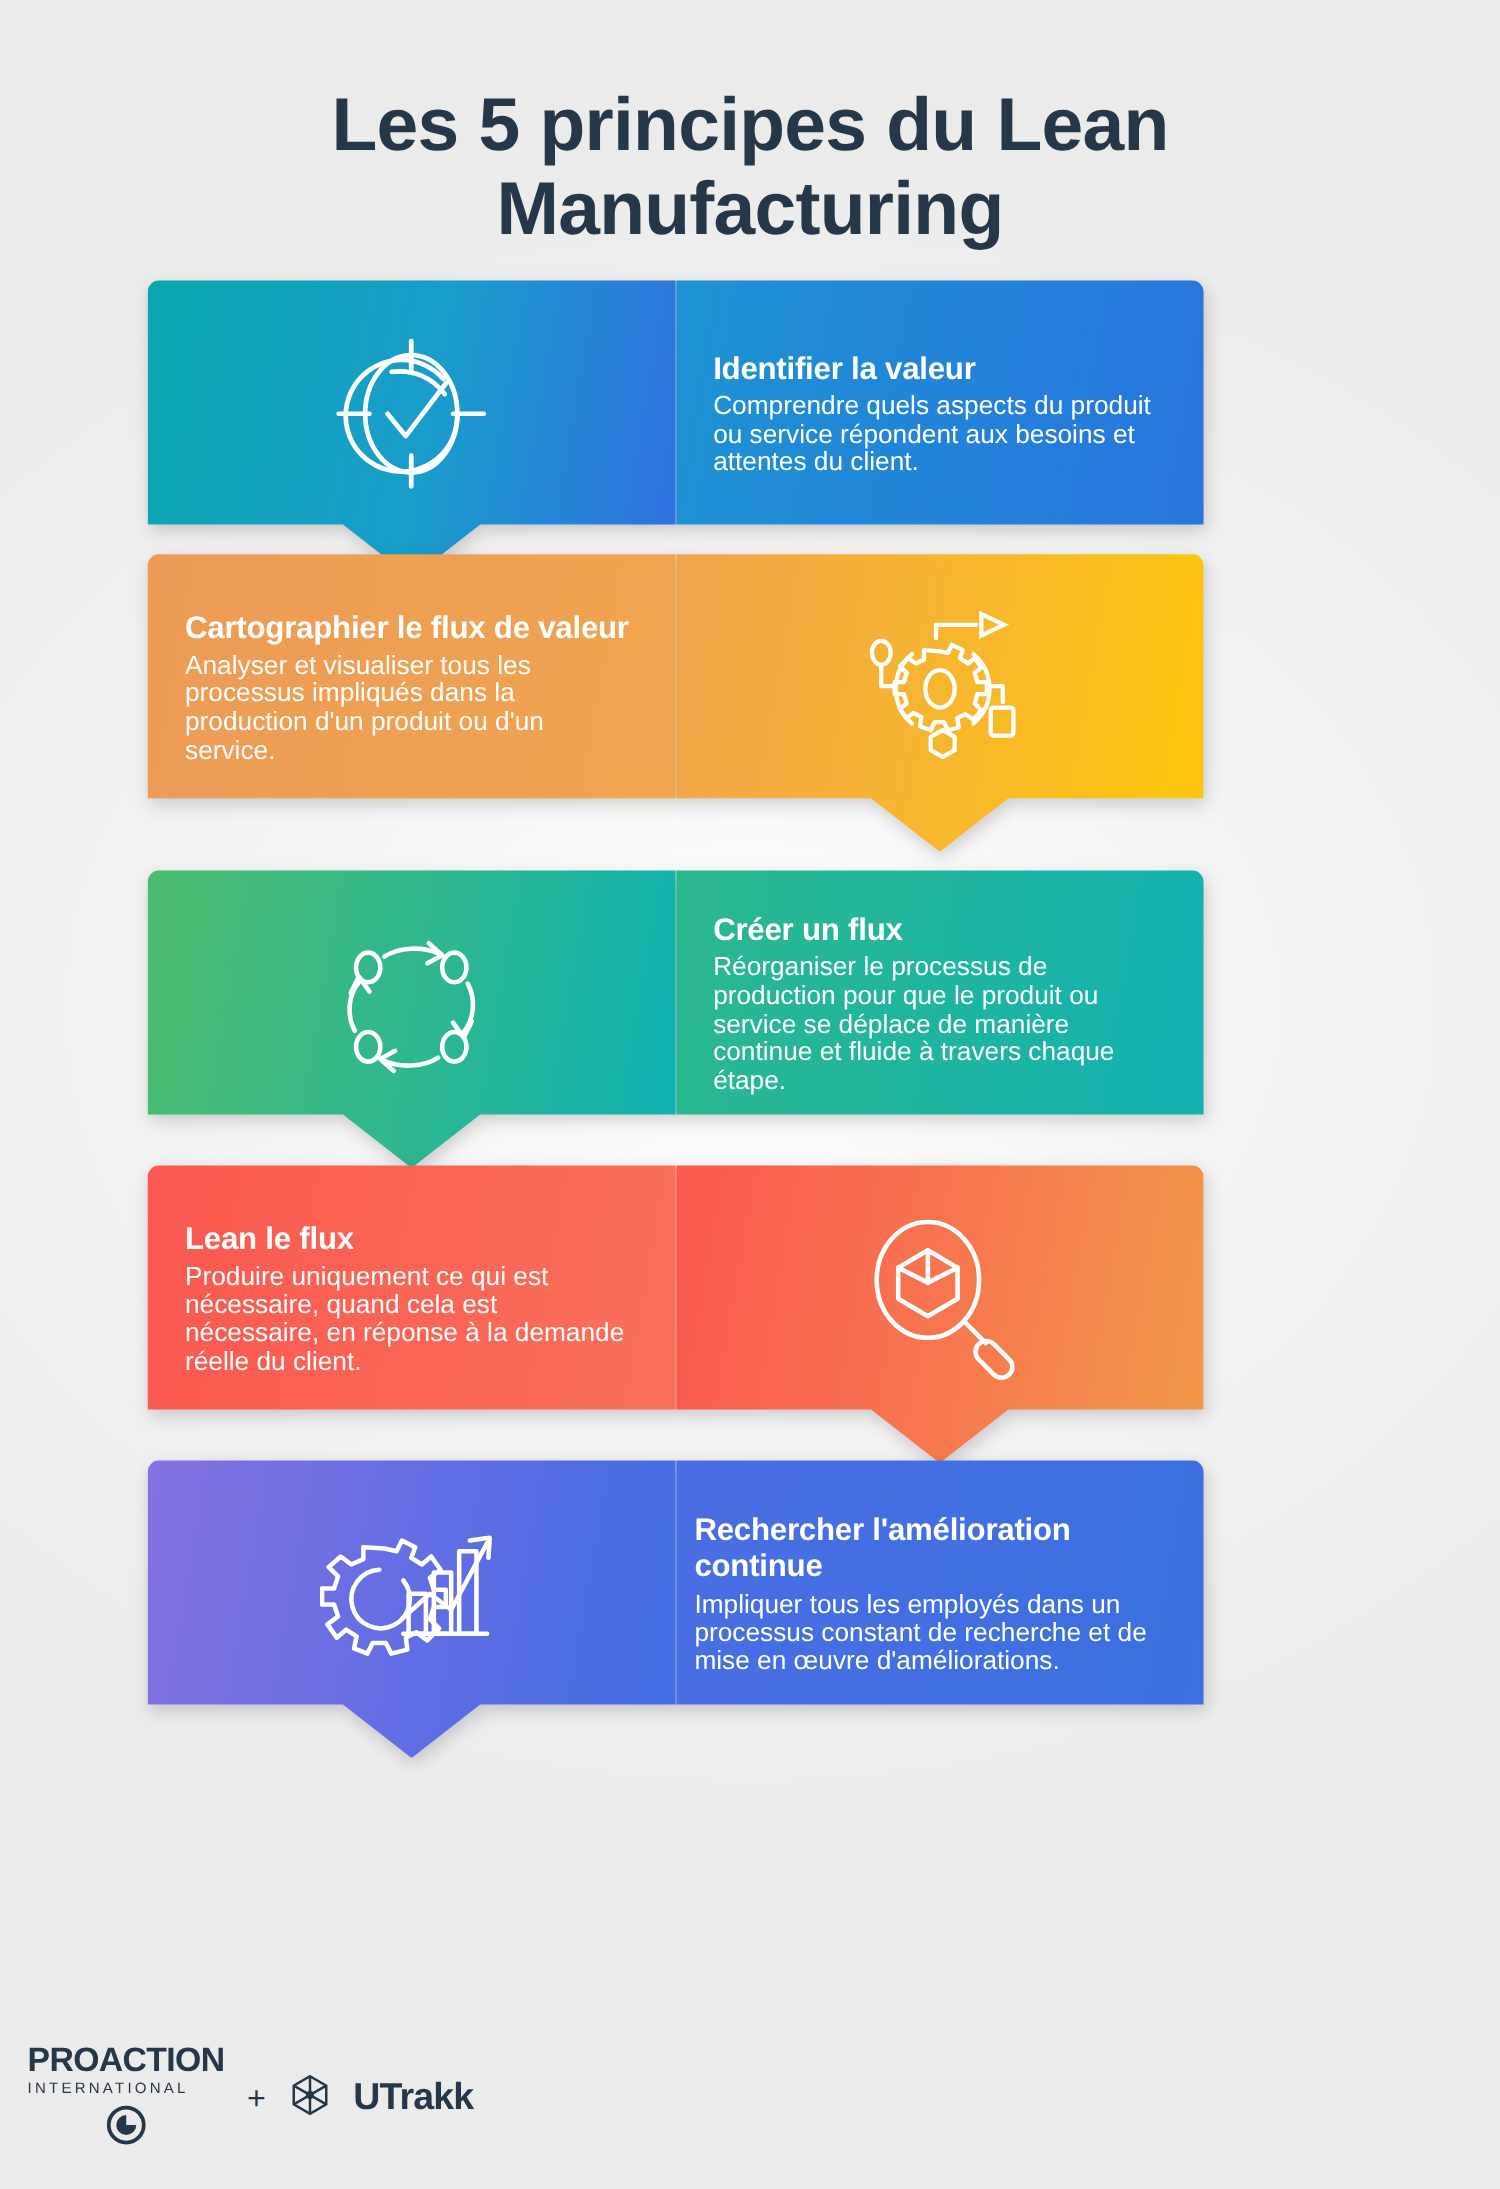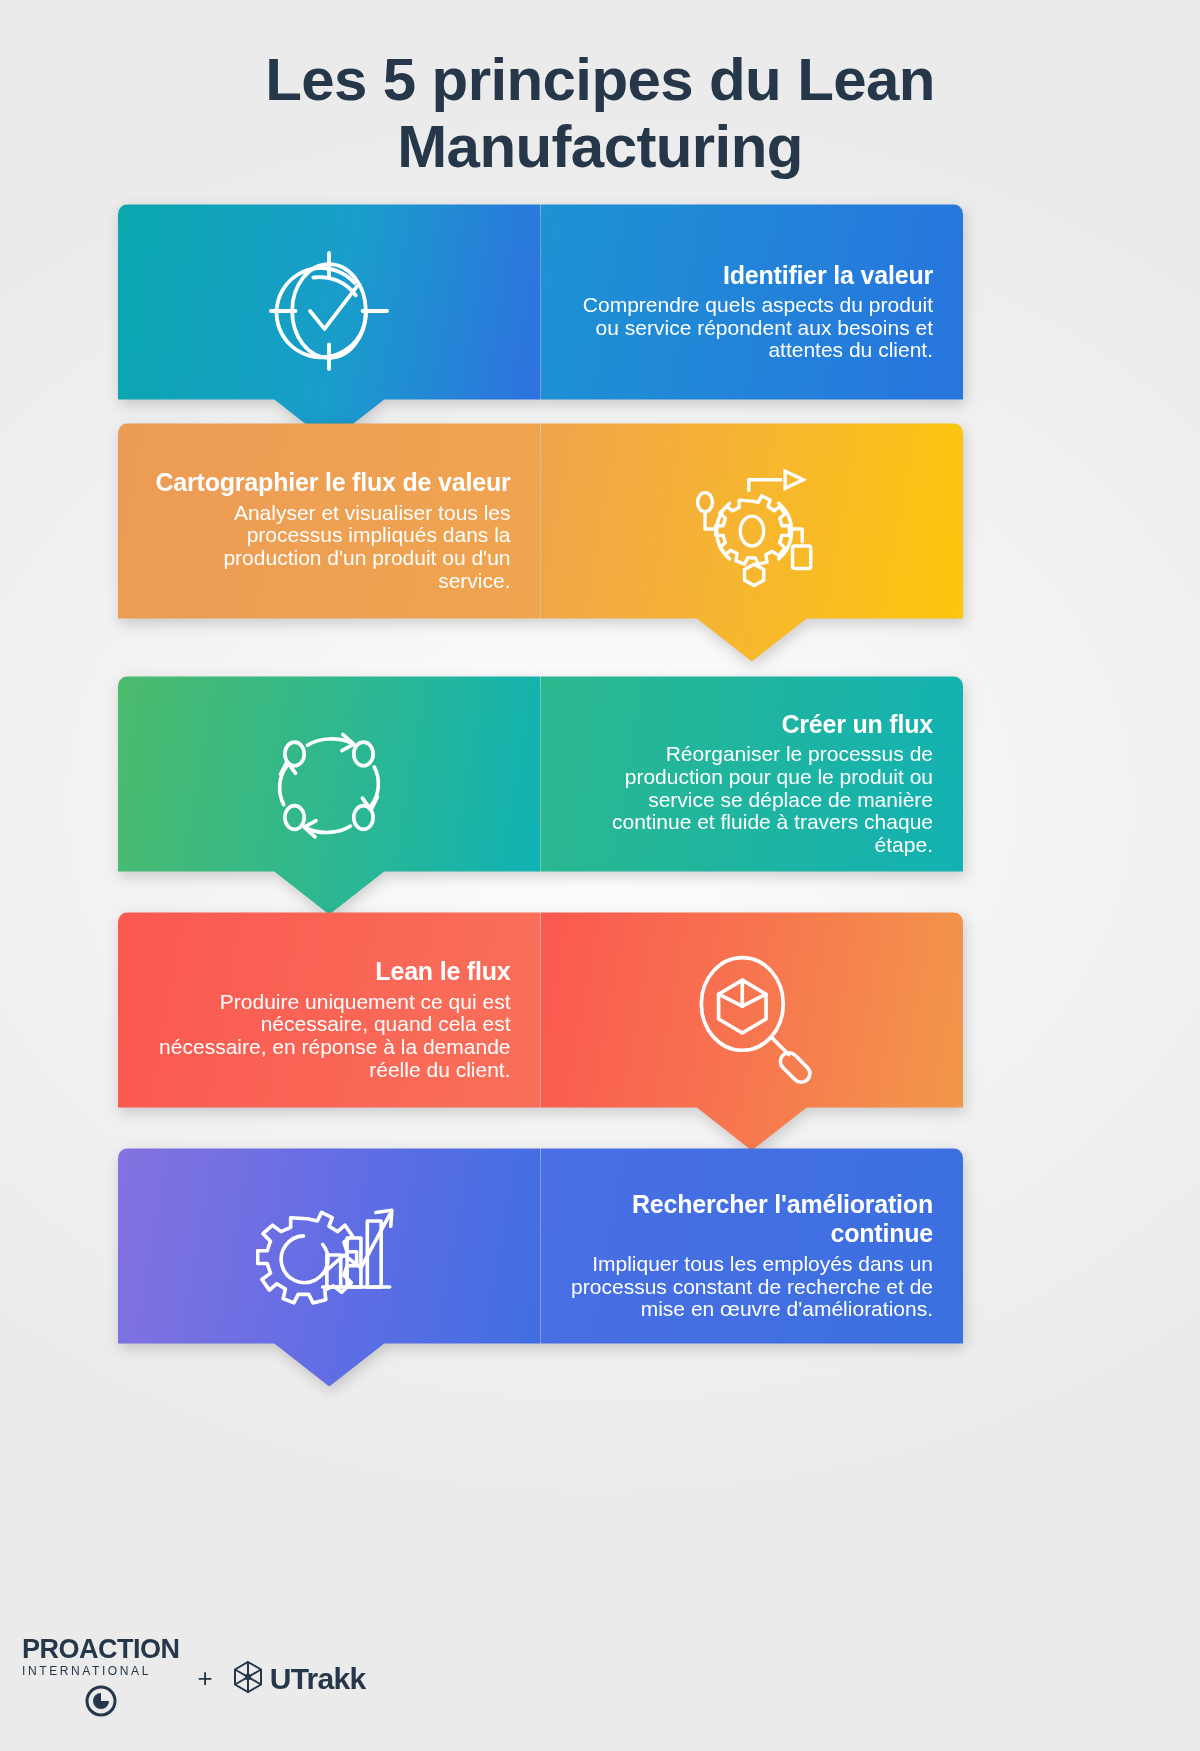--- a/index.html
+++ b/index.html
@@ -15,21 +15,21 @@
     background: #f2f2f2;
     background-image:
       radial-gradient(ellipse 900px 700px at 50% 46%, #ffffff 0%, #f4f4f4 45%, #ebebeb 100%);
     position: relative;
   }
 
   
   .title {
     width: 1000px;
     margin: 0 auto;
-    padding-top: 46px;
+    padding-top: 66px;
     text-align: center;
     color: #26374a;
     font-size: 60px;
     line-height: 1.12;
     font-weight: bold;
     letter-spacing: -0.6px;
   }
 
   
   .stack {
@@ -74,21 +74,21 @@
   .half.tab-right {
     border-radius: 0 10px 10px 0;
     clip-path: polygon(0% 0%, 100% 0%, 100% 82%, 63% 82%, 50% 100%, 37% 82%, 0% 82%);
   }
   
   .half.cut {
     clip-path: polygon(0% 0%, 100% 0%, 100% 82%, 0% 82%);
   }
 
   .text-block {
-    text-align: right;
+    text-align: left;
     color: #ffffff;
     width: 100%;
     margin-top: -14px;
   }
   .p-title {
     font-size: 25px;
     font-weight: bold;
     line-height: 1.18;
     margin-bottom: 4px;
     letter-spacing: -0.2px;
@@ -140,21 +140,21 @@
   }
   .plus {
     font-size: 26px;
     color: #26374a;
     font-weight: 400;
     padding: 0 4px;
   }
   .logo-utrakk {
     display: flex;
     align-items: center;
-    gap: 5px;
+    gap: 18px;
   }
   .ut-word {
     font-size: 30px;
     font-weight: bold;
     color: #26374a;
     letter-spacing: -0.7px;
   }
 </style>
 </head>
 <body>

